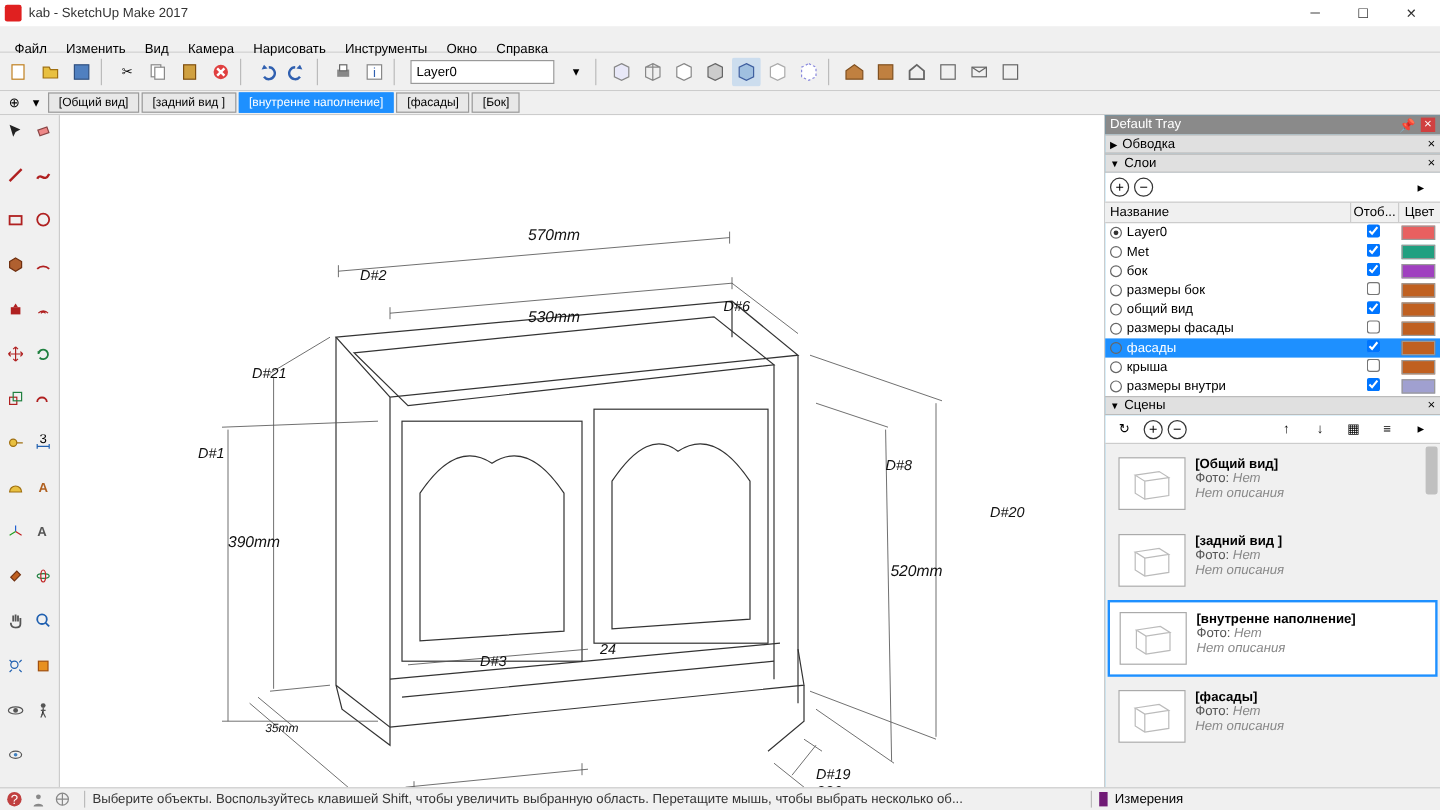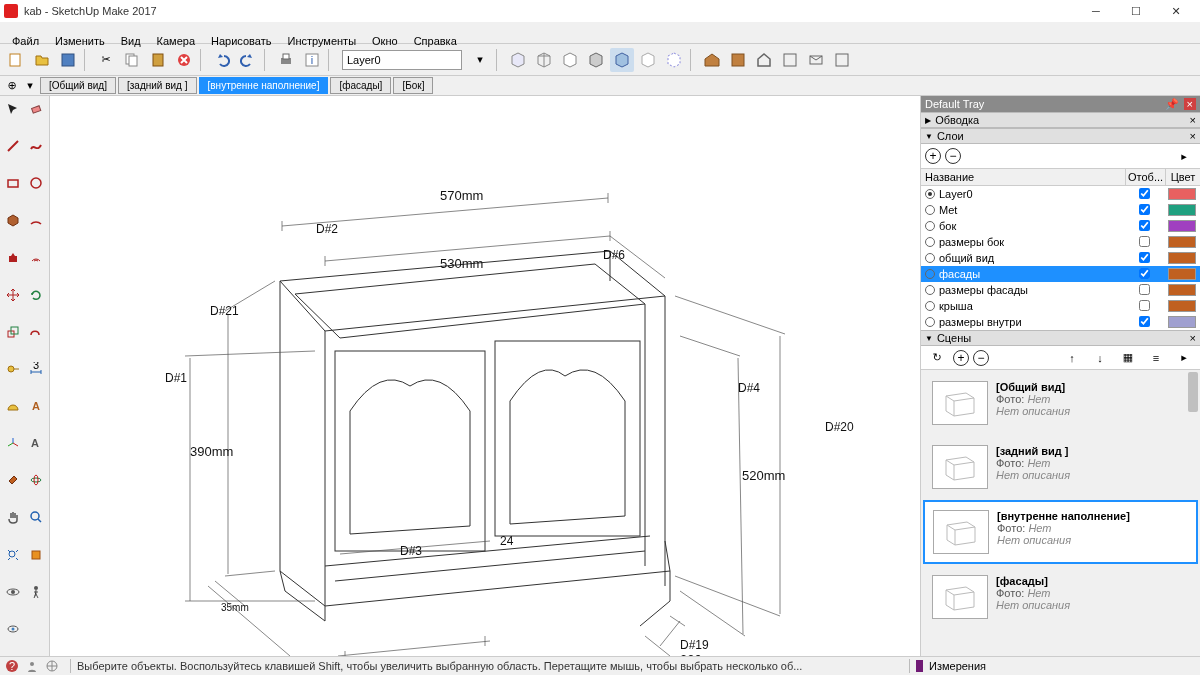--- a/index.html
+++ b/index.html
@@ -15,21 +15,21 @@
 .tsep { width: 6px; height: 22px; border-left: 1px solid #bbb; margin: 0 2px; }
 .layersel { width: 120px; height: 20px; border: 1px solid #999; background: #fff; padding: 0 4px; margin: 0 4px; }
 .scenetabs { height: 20px; background: #f0f0f0; display: flex; align-items: center; padding: 0 4px; gap: 2px; border-bottom: 1px solid #ccc; }
 .scenetabs .tabbtn { width: 16px; height: 16px; display: flex; align-items: center; justify-content: center; cursor: pointer; }
 .scenetab { padding: 2px 8px; border: 1px solid #999; background: #e8e8e8; cursor: pointer; font-size: 10px; }
 .scenetab.active { background: #1e90ff; color: #fff; border-color: #1e90ff; }
 .workspace { display: flex; height: 560px; }
 .lefttools { width: 50px; background: #f0f0f0; display: flex; flex-wrap: wrap; padding: 2px; gap: 1px; border-right: 1px solid #ccc; }
 .lefttools .tbtn { width: 22px; height: 22px; }
 .viewport { flex: 1; background: #fff; position: relative; overflow: hidden; }
-.dim { position: absolute; font-size: 12px; font-family: Arial; color: #111; }
+.dim { position: absolute; font-size: 12px; font-family: Arial; color: #111; font-style: italic; }
 .tray { width: 280px; background: #0ea5e9; border-left: 1px solid #ccc; display: flex; flex-direction: column; }
 .trayhead { background: #8a8a8a; color: #fff; height: 16px; display: flex; align-items: center; padding: 0 4px; font-size: 10px; }
 .panel-head { background: #e0e0e0; height: 16px; display: flex; align-items: center; padding: 0 4px; border-top: 1px solid #bbb; border-bottom: 1px solid #bbb; font-size: 10px; cursor: pointer; }
 .panel-head .arrow { margin-right: 4px; font-size: 8px; }
 .panel-head .closex { margin-left: auto; cursor: pointer; }
 .layers-panel { background: #fff; }
 .layers-tools { height: 24px; display: flex; align-items: center; padding: 0 4px; gap: 4px; }
 .circbtn { width: 16px; height: 16px; border: 1px solid #333; border-radius: 50%; display: flex; align-items: center; justify-content: center; cursor: pointer; font-size: 12px; line-height: 1; }
 .layers-header { display: flex; background: #f0f0f0; border-top: 1px solid #ccc; border-bottom: 1px solid #ccc; font-size: 10px; }
 .lh-name { flex: 1; padding: 2px 4px; border-right: 1px solid #ccc; }
@@ -424,28 +424,28 @@
         <path d="M175 215 L225 185 M175 480 L225 475 M178 218 L178 478"></path>
         <path d="M135 260 L265 255 M135 505 L265 505 M140 262 L140 505"></path>
         <path d="M158 490 L240 560 M165 485 L195 510"></path>
         <path d="M630 240 L690 260 M630 495 L695 540 M688 262 L693 538"></path>
         <path d="M625 480 L730 520 M625 200 L735 238 M730 240 L730 518"></path>
         <path d="M620 520 L635 530 M595 540 L620 560 M630 525 L610 550"></path>
         <path d="M288 560 L440 545 M295 555v10 M435 540v10"></path>
         <path d="M290 458 L440 445"></path>
       </g>
     </svg>
-    <div class="dim" style="top:126px;left:266px;">D#2</div>
+    <div class="dim" style="top:126px;left:250px;">D#2</div>
     <div class="dim" style="top:92px;left:390px;font-size:13px;">570mm</div>
     <div class="dim" style="top:160px;left:390px;font-size:13px;">530mm</div>
     <div class="dim" style="top:152px;left:553px;">D#6</div>
     <div class="dim" style="top:208px;left:160px;">D#21</div>
     <div class="dim" style="top:275px;left:115px;">D#1</div>
     <div class="dim" style="top:348px;left:140px;font-size:13px;">390mm</div>
-    <div class="dim" style="top:285px;left:688px;">D#4</div>
+    <div class="dim" style="top:285px;left:688px;">D#8</div>
     <div class="dim" style="top:324px;left:775px;">D#20</div>
     <div class="dim" style="top:372px;left:692px;font-size:13px;">520mm</div>
     <div class="dim" style="top:448px;left:350px;">D#3</div>
     <div class="dim" style="top:438px;left:450px;">24</div>
     <div class="dim" style="top:506px;left:171px;font-size:10px;">35mm</div>
     <div class="dim" style="top:542px;left:630px;">D#19</div>
     <div class="dim" style="top:556px;left:630px;font-size:13px;">320mm</div>
 
   </div>
 
@@ -500,30 +500,30 @@
     <span class="lname">размеры бок</span>
     <span class="chk"><input type="checkbox" style=""></span>
     <span class="swatch" style="background:#c06020"></span>
           </div>
           <div class="layer-row">
             <span class="radio "></span>
     <span class="lname">общий вид</span>
     <span class="chk"><input type="checkbox" checked="" style=""></span>
     <span class="swatch" style="background:#c06020"></span>
           </div>
+          <div class="layer-row">
+            <span class="radio "></span>
+    <span class="lname">размеры фасады</span>
+    <span class="chk"><input type="checkbox" style=""></span>
+    <span class="swatch" style="background:#c06020"></span>
+          </div>
           <div class="layer-row selected">
             <span class="radio "></span>
     <span class="lname">фасады</span>
     <span class="chk"><input type="checkbox" checked="" style=""></span>
-    <span class="swatch" style="background:#c06020"></span>
-          </div>
-          <div class="layer-row">
-            <span class="radio "></span>
-    <span class="lname">размеры фасады</span>
-    <span class="chk"><input type="checkbox" style=""></span>
     <span class="swatch" style="background:#c06020"></span>
           </div>
           <div class="layer-row">
             <span class="radio "></span>
     <span class="lname">крыша</span>
     <span class="chk"><input type="checkbox" style=""></span>
     <span class="swatch" style="background:#c06020"></span>
           </div>
           <div class="layer-row">
             <span class="radio "></span>

